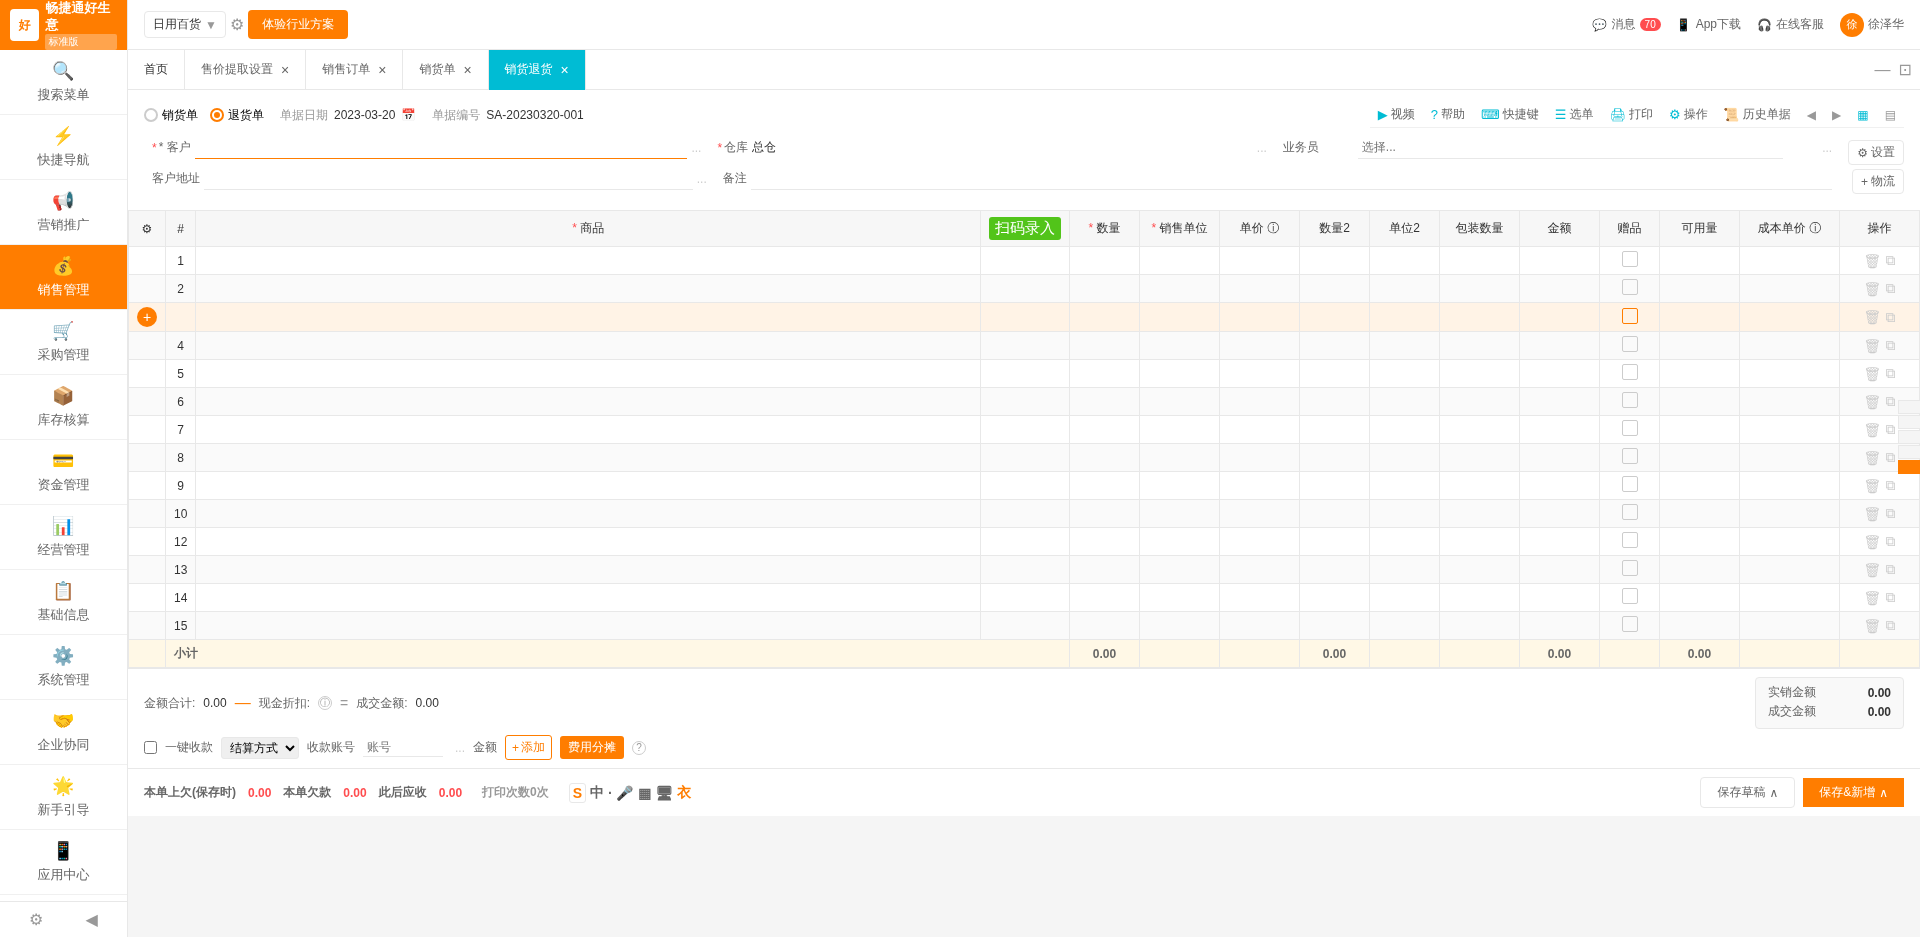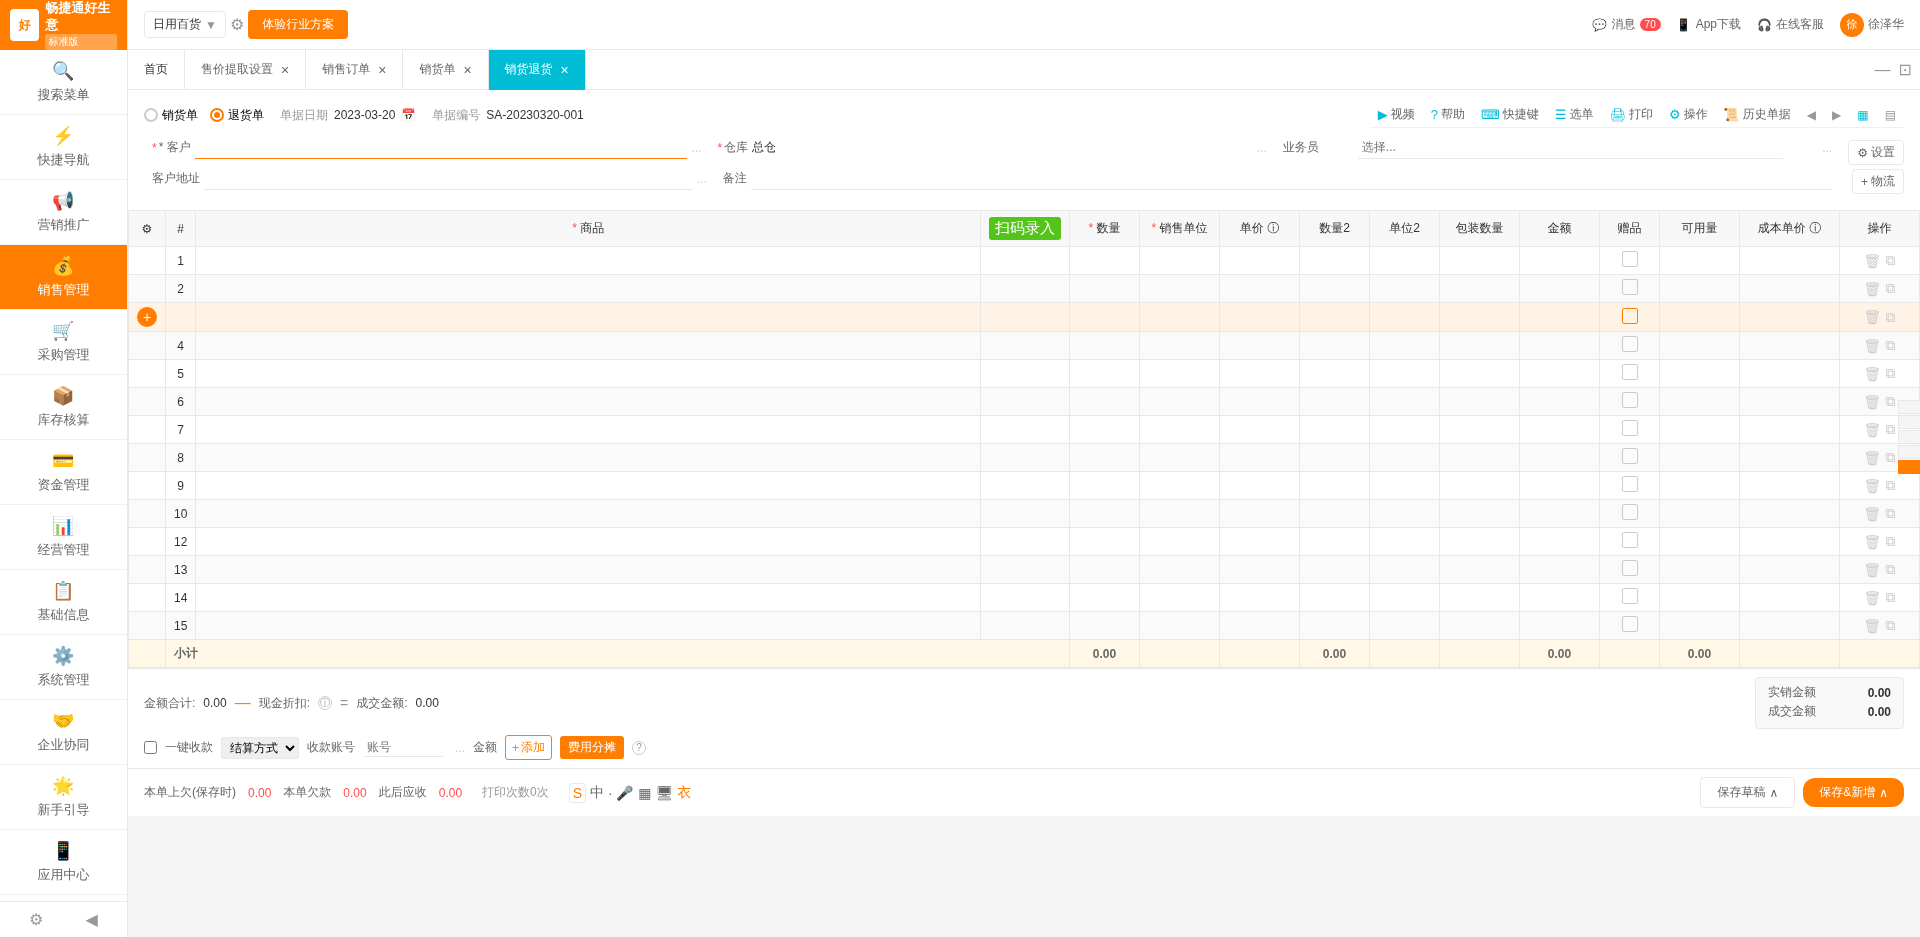--- a/index.html
+++ b/index.html
@@ -102,24 +102,24 @@
     
     
     .footer-area { background: #fff; border-top: 1px solid #e8e8e8; padding: 8px 16px; }
     .footer-row1 { display: flex; align-items: center; gap: 8px; margin-bottom: 6px; }
     .footer-row2 { display: flex; align-items: center; gap: 8px; }
     .footer-label { color: #666; }
     .footer-value { color: #333; }
     .footer-dash { color: #ff7d00; font-size: 16px; }
     .footer-eq { color: #999; font-size: 14px; }
     .bottom-bar { display: flex; align-items: center; justify-content: space-between; background: #fff; border-top: 1px solid #e8e8e8; padding: 8px 16px; }
-    .bottom-bar-left { display: flex; align-items: center; gap: 12px; color: #666; }
+    .bottom-bar-left { display: flex; align-items: center; gap: 12px; color: #666; font-weight: bold; }
     .bottom-bar-right { display: flex; align-items: center; gap: 8px; }
     .btn-save-draft { background: #fff; border: 1px solid #e8e8e8; border-radius: 4px; padding: 6px 16px; cursor: pointer; color: #666; display: flex; align-items: center; gap: 4px; }
-    .btn-save-new { background: #ff7d00; color: #fff; border: none; border-radius: 12px; padding: 6px 16px; cursor: pointer; display: flex; align-items: center; gap: 4px; }
+    .btn-save-new { background: #ff7d00; color: #fff; border: none; border-radius: 0; padding: 6px 16px; cursor: pointer; display: flex; align-items: center; gap: 4px; }
     .summary-box-row { display: flex; align-items: center; justify-content: flex-end; gap: 15px; margin-bottom: 2px; }
     .summary-box-label { color: #666; }
     .summary-box-value { color: #333; font-weight: bold; min-width: 60px; text-align: right; }
     
     .actions-col { display: flex; align-items: center; justify-content: center; gap: 4px; }
     .action-icon { color: #ccc; cursor: pointer; font-size: 14px; }
 
     .form-main-row { display: flex; align-items: flex-start; gap: 0; }
     .form-fields { flex: 1; }
     

